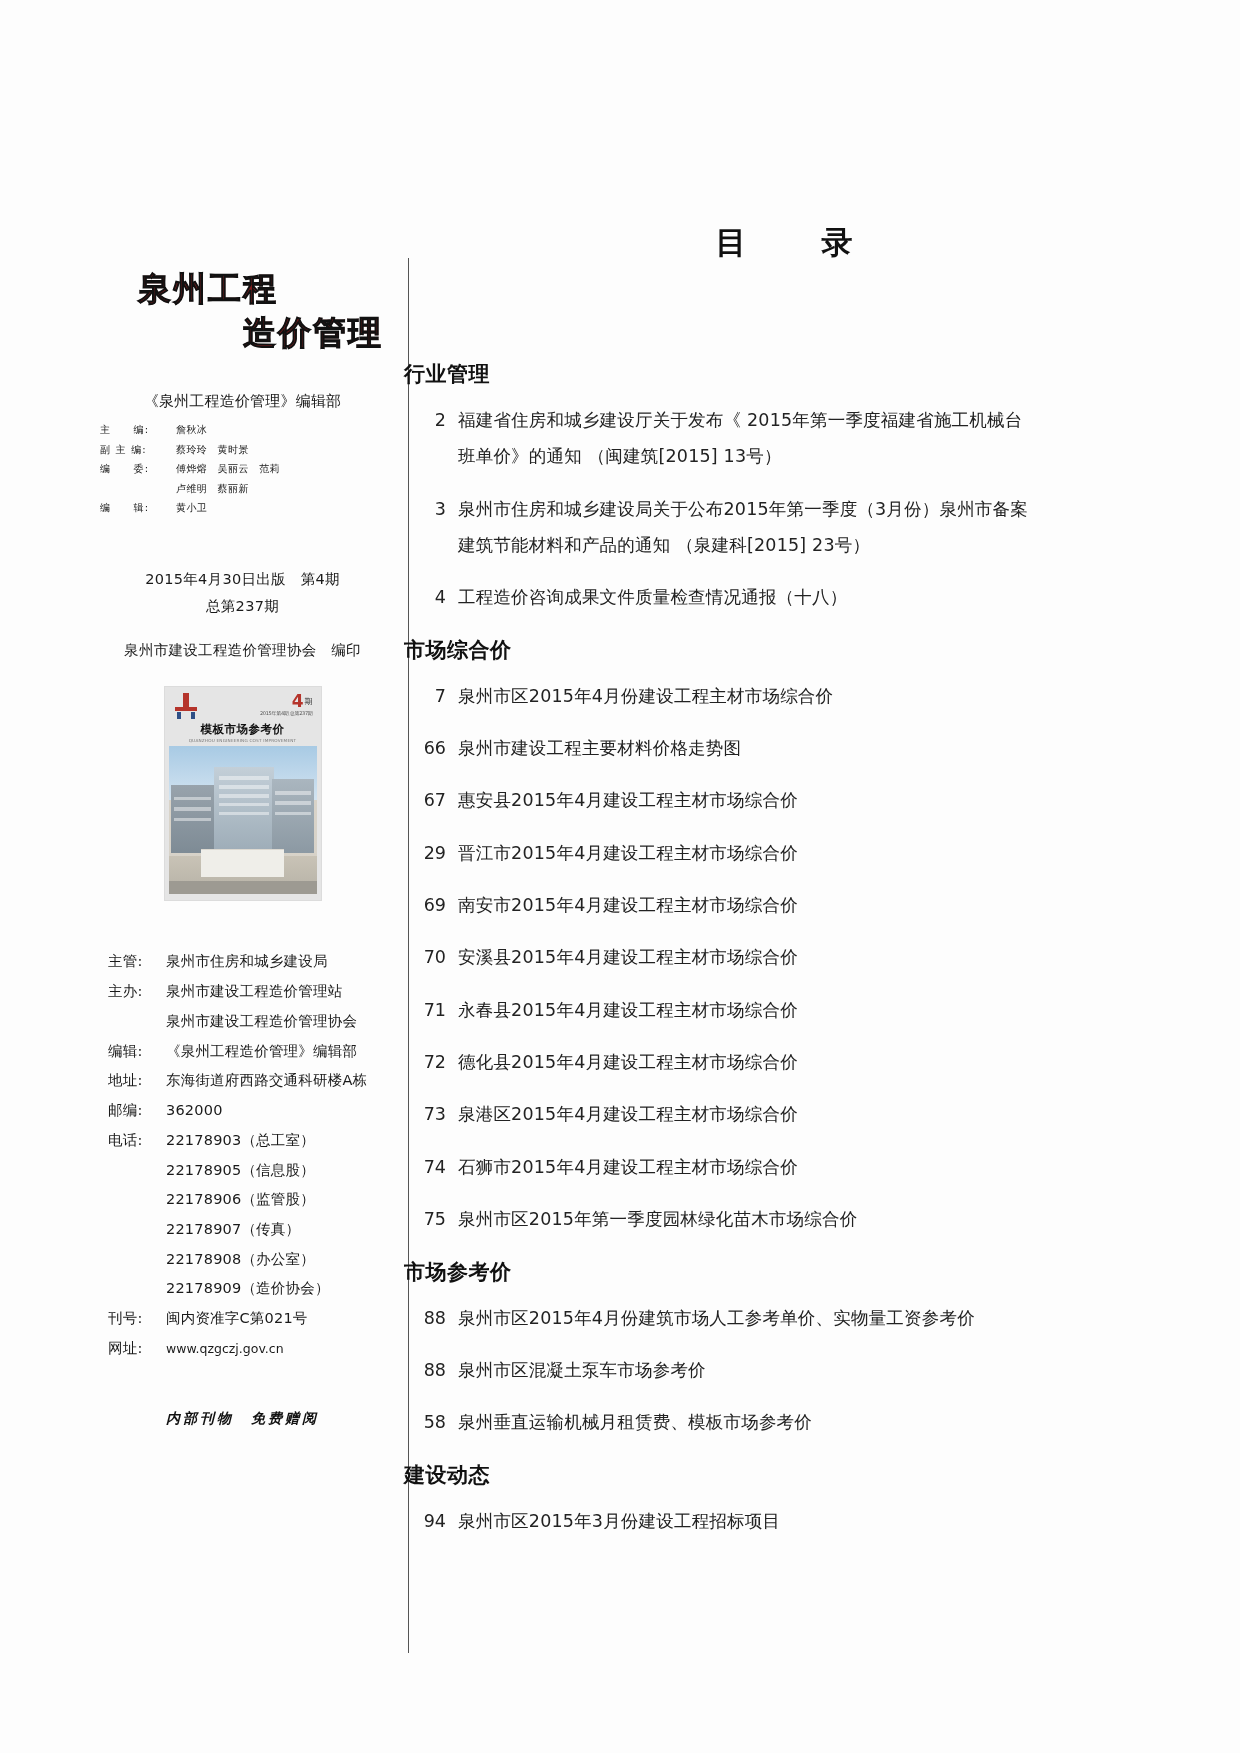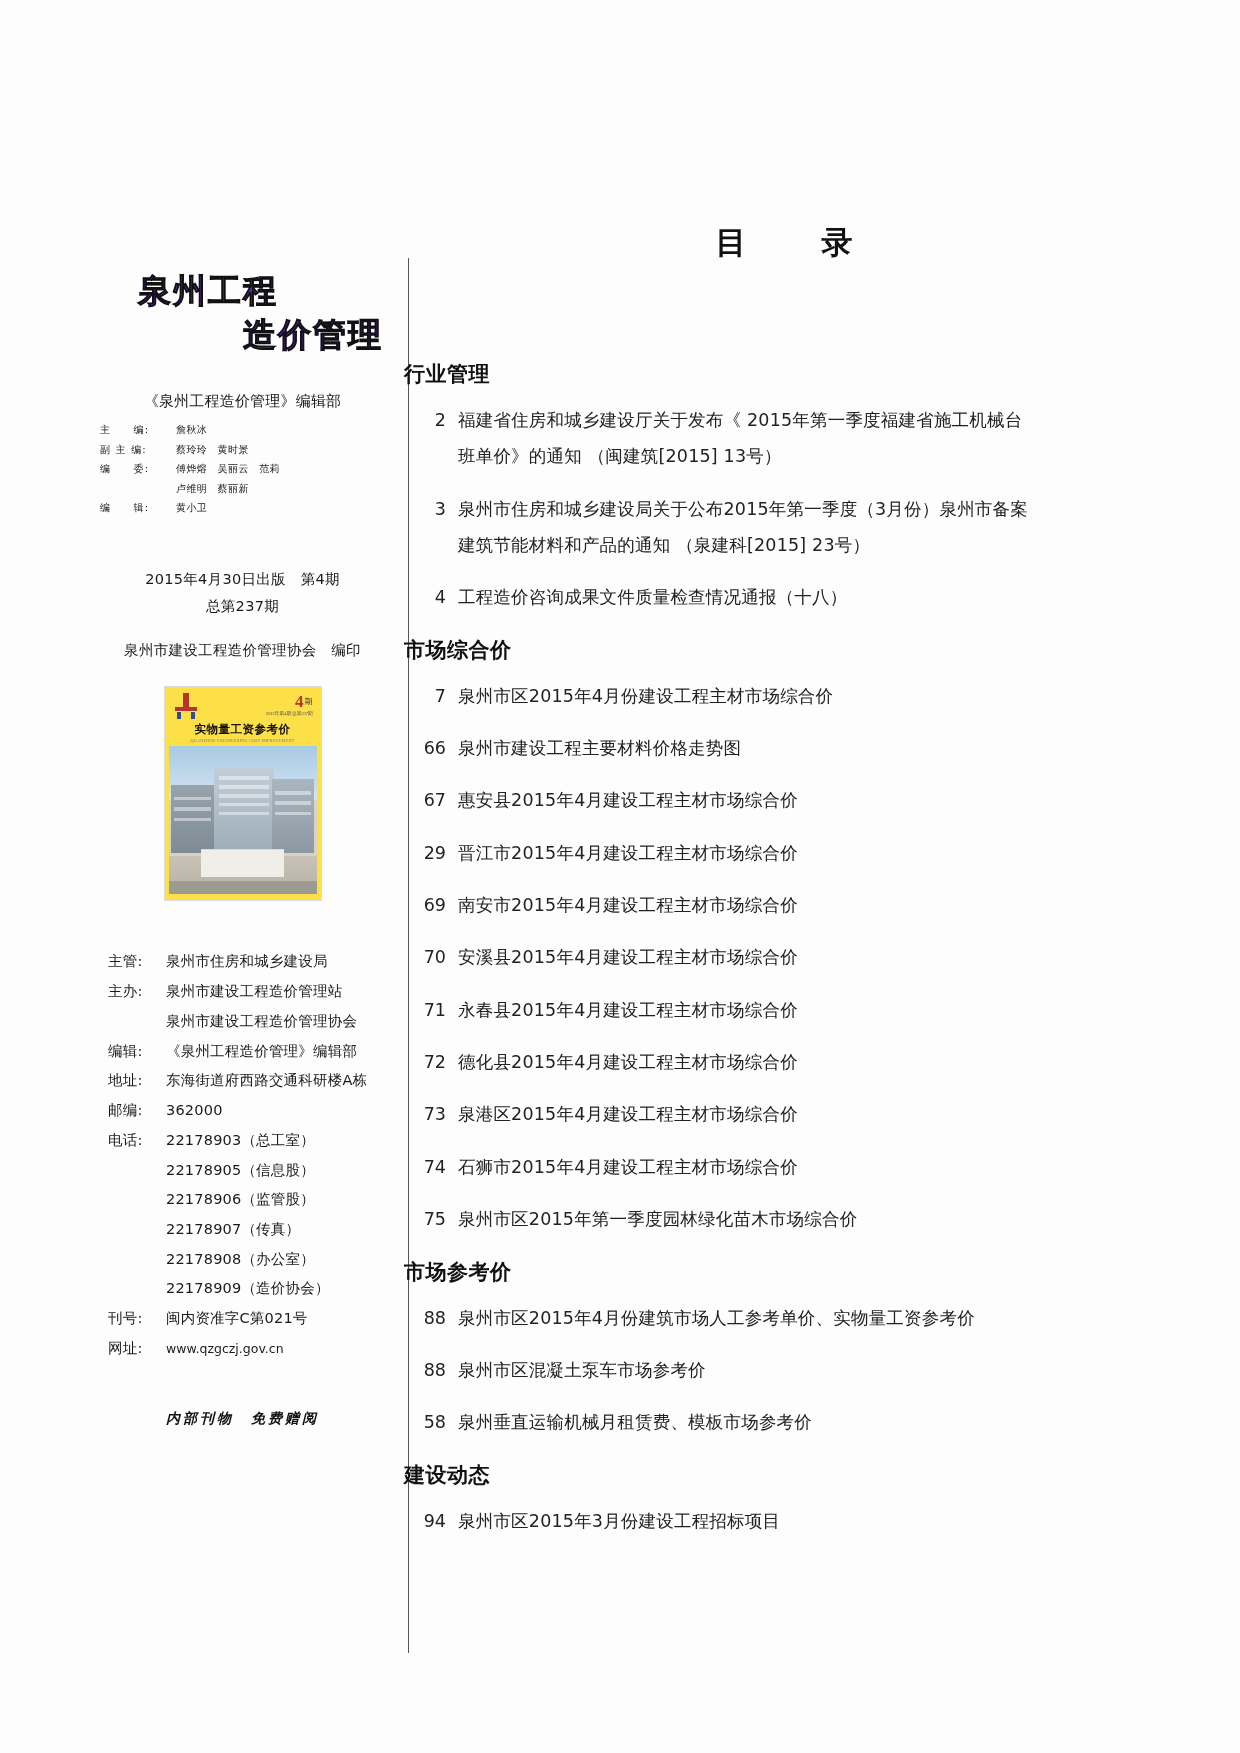--- a/index.html
+++ b/index.html
@@ -25,26 +25,26 @@
   
   .left-col {
     position: absolute;
     left: 100px;
     top: 270px;
     width: 285px;
     text-align: left;
   }
 
   .masthead {
-    font-family: Liberation Serif, serif;
+    font-family: Liberation Mono, monospace;
     font-weight: bold;
     font-size: 33px;
     letter-spacing: 2px;
     line-height: 1.32;
-    color: #6d28d9;
+    color: #7f1d1d;
   }
   .masthead .line1 {
     display: block;
     text-align: left;
     padding-left: 38px;
     -webkit-text-stroke: 0.9px #111;
   }
   .masthead .line2 {
     display: block;
     text-align: right;
@@ -89,24 +89,23 @@
     margin-top: 22px;
     text-align: center;
     font-size: 14.5px;
     letter-spacing: 0.3px;
   }
 
   
   .cover-thumb {
     margin: 26px auto 0 auto;
     width: 148px;
-    background: #fde047;
+    background: #e5e5e5;
     border: 1px solid #dcdcdc;
     padding: 4px 4px 6px 4px;
-    font-family: Liberation Serif, serif;
   }
   .cover-top {
     display: flex;
     justify-content: space-between;
     align-items: flex-start;
     height: 30px;
     padding: 2px 4px 0 4px;
     box-sizing: border-box;
   }
   .cover-logo {
@@ -318,21 +317,21 @@
           <span class="bar b1"></span>
             <span class="bar b2"></span>
           <span class="bar b3"></span>
             <span class="bar b4"></span>
         </div>
         <div class="cover-issue">
           <span class="num">4</span><span class="qi">期</span>
           <span class="sub">2015年第4期 总第237期</span>
         </div>
       </div>
-      <div class="cover-title">实物量工资参考价</div>
+      <div class="cover-title">模板市场参考价</div>
       <div class="cover-title-en">QUANZHOU ENGINEERING COST IMPROVEMENT</div>
       <div class="cover-photo">
         <span class="cp-sky"></span>
         <span class="cp-bldgA"></span>
         <span class="cp-bldgB"></span>
         <span class="cp-bldgC"></span>
         <span class="cp-win" style="left:34%;top:20%;width:34%;height:2.5%"></span>
         <span class="cp-win" style="left:34%;top:26%;width:34%;height:2.5%"></span>
         <span class="cp-win" style="left:34%;top:32%;width:34%;height:2.5%"></span>
         <span class="cp-win" style="left:34%;top:38%;width:34%;height:2.5%"></span>

